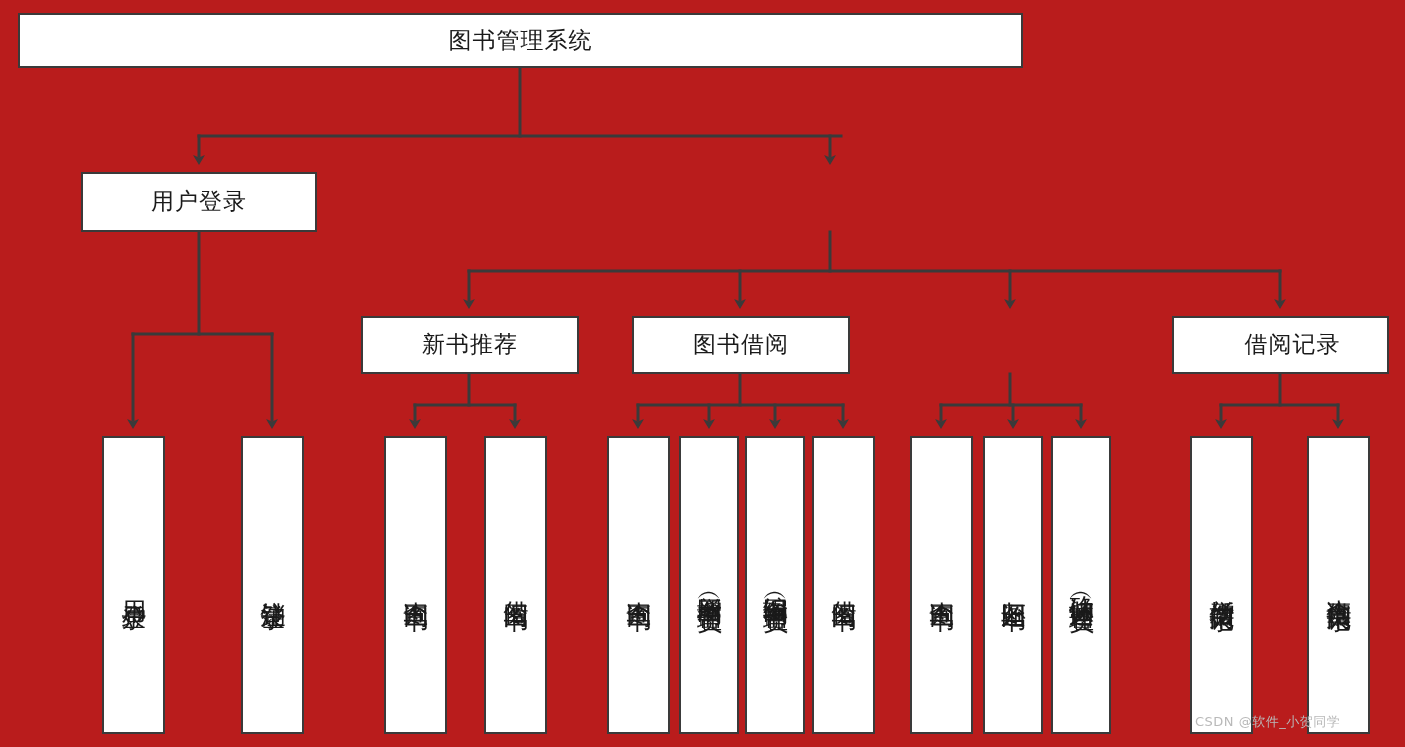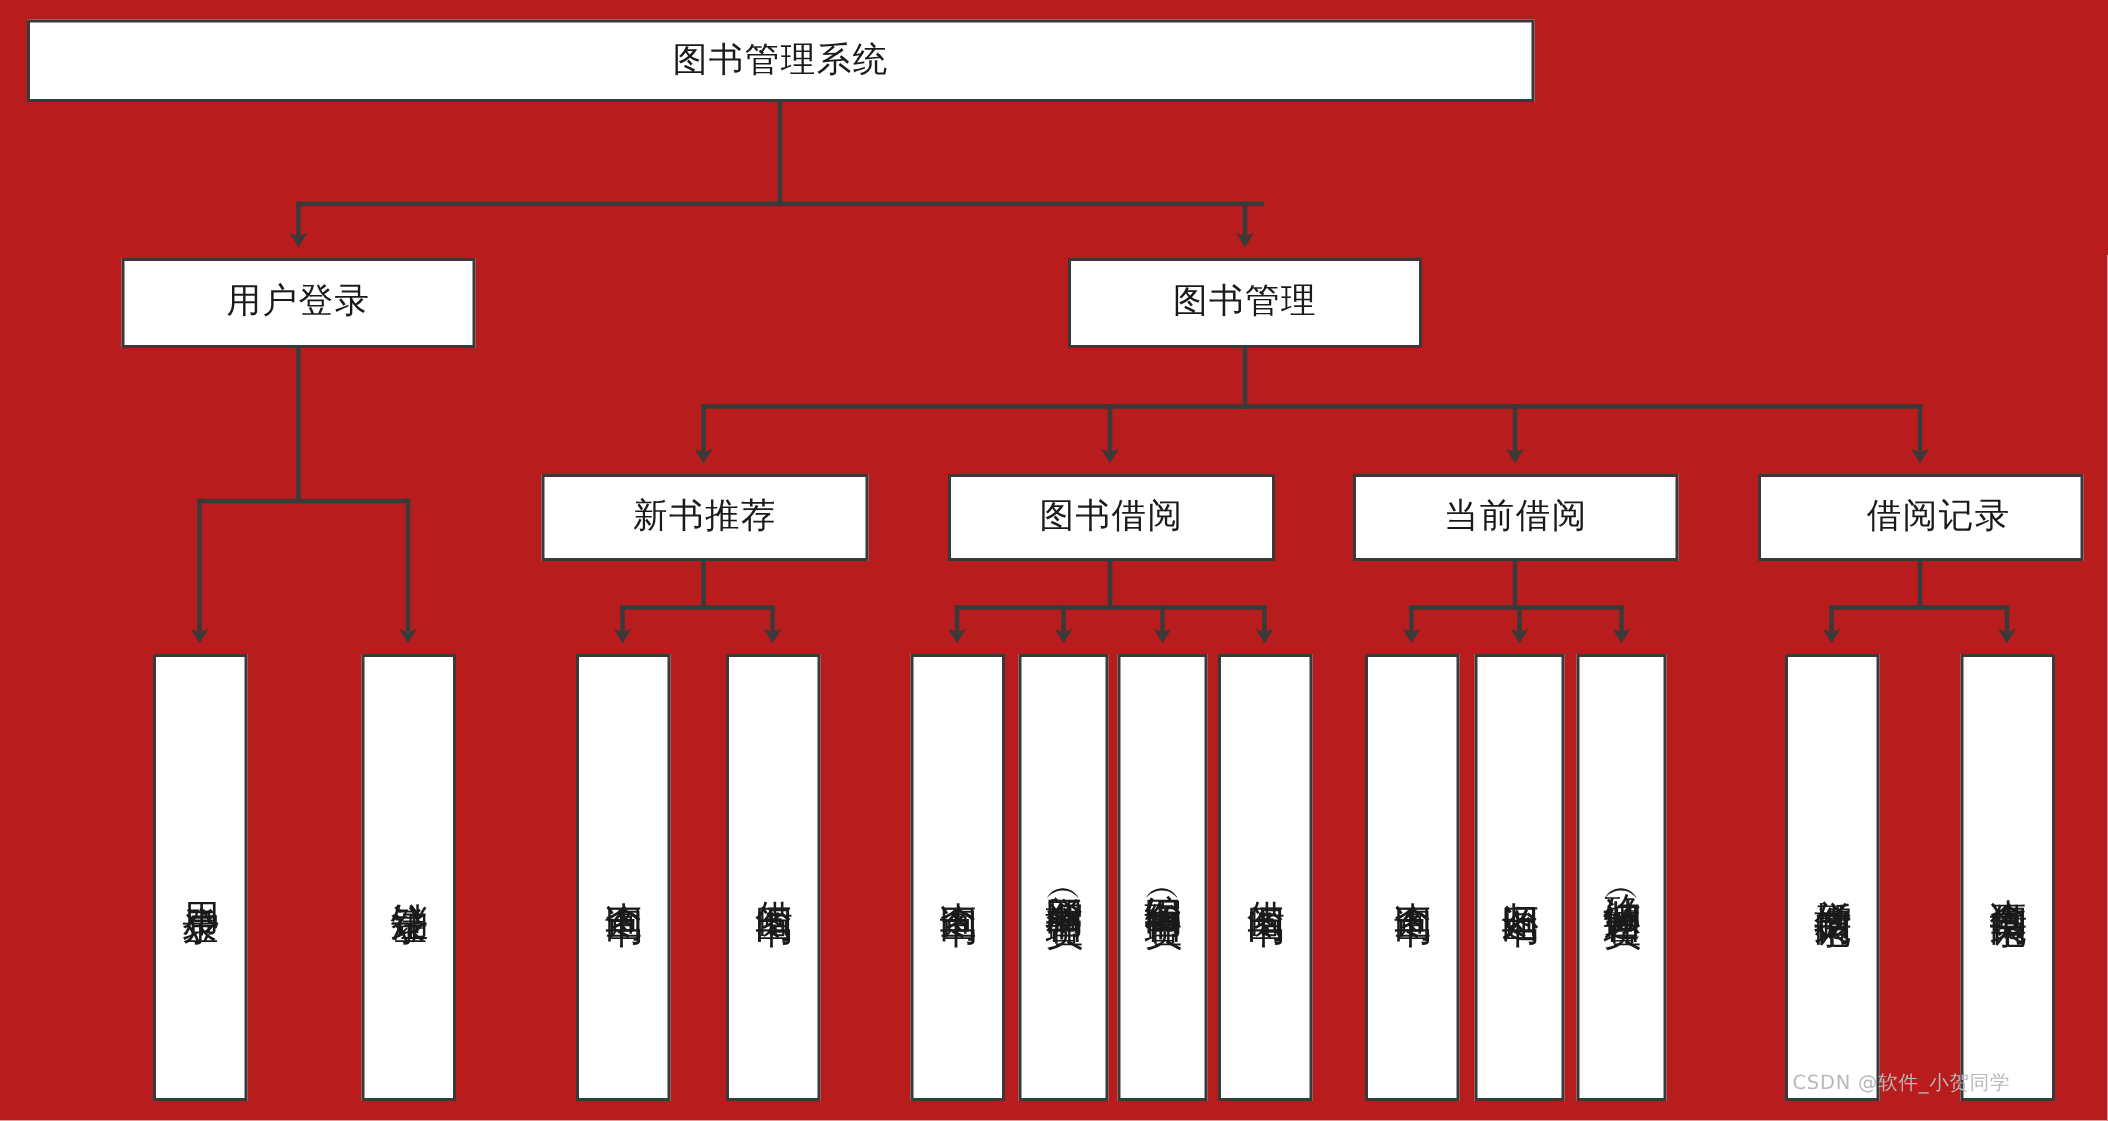--- a/index.html
+++ b/index.html
@@ -121,32 +121,26 @@
     </g>
   </svg>
 
   <div class="node horizontal root-title" style="left:18px; top:13px; width:1005px; height:55px;">
     <span>图书管理系统</span>
   </div>
 
   <div class="node horizontal" style="left:81px; top:172px; width:236px; height:60px;">
     <span>用户登录</span>
   </div>
-  <div class="node horizontal" style="left:712px; top:172px; width:236px; height:60px;">
-    <span>图书管理</span>
-  </div>
 
   <div class="node horizontal" style="left:632px; top:316px; width:218px; height:58px;">
     <span>图书借阅</span>
   </div>
   <div class="node horizontal" style="left:361px; top:316px; width:218px; height:58px;">
     <span>新书推荐</span>
-  </div>
-  <div class="node horizontal" style="left:902px; top:316px; width:217px; height:58px;">
-    <span>当前借阅</span>
   </div>
   <div class="node horizontal" style="left:1172px; top:316px; width:217px; height:58px;padding-left:24px;">
     <span>借阅记录</span>
   </div>
 
   <div class="node vertical" style="left:102px; top:436px; width:63px; height:298px;">
     <span>用户登录</span>
   </div>
   <div class="node vertical" style="left:241px; top:436px; width:63px; height:298px;">
     <span>注销登录</span>

